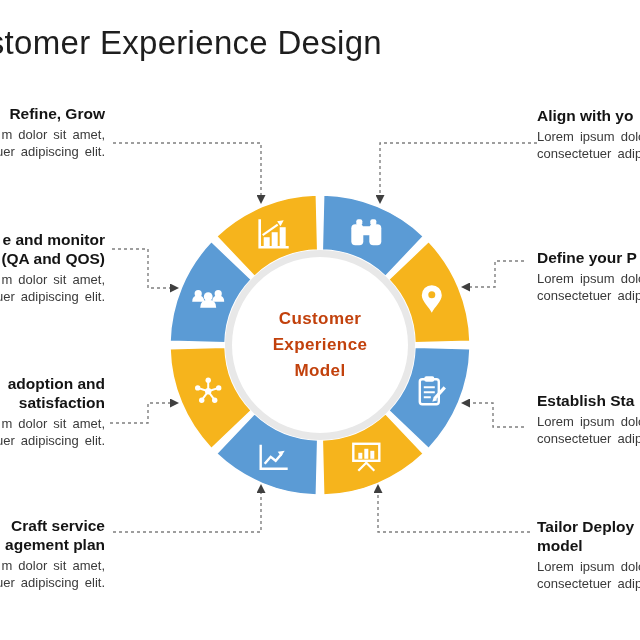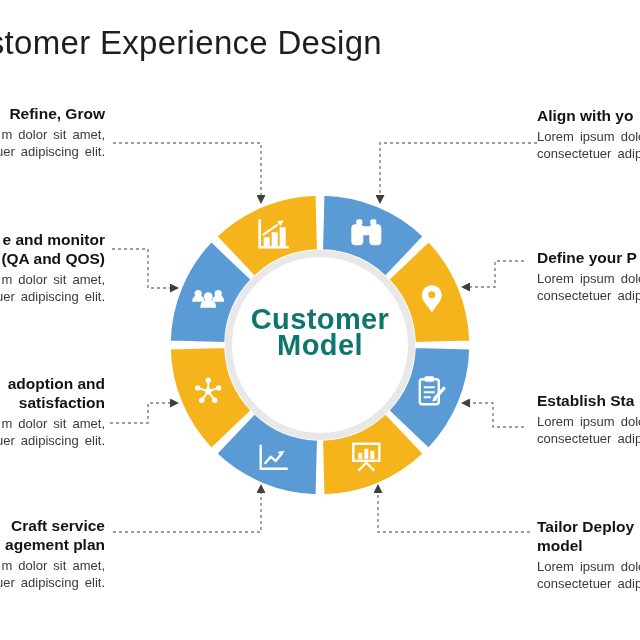--- a/index.html
+++ b/index.html
@@ -2,21 +2,21 @@
 <html><head>
 <meta charset="utf-8">
 <style>
   html,body{margin:0;padding:0;background:#fff;}
   .slide{position:relative;width:640px;height:640px;background:#ffffff;overflow:hidden;
          font-family:"Liberation Sans",sans-serif;}
   .slide-title{position:absolute;top:24px;left:-55px;margin:0;font-size:33px;font-weight:400;
                color:#1e1e1e;letter-spacing:0.3px;white-space:nowrap;}
   #diagram-svg{position:absolute;left:0;top:0;}
   .center-label{position:absolute;left:210px;top:306px;width:220px;text-align:center;
-                font-size:29px;font-weight:bold;color:#0f766e;line-height:26px;letter-spacing:0.4px;}
+                font-size:17px;font-weight:bold;color:#c2410c;line-height:26px;letter-spacing:0.4px;}
   .callout{position:absolute;}
   .callout.left{right:535px;text-align:right;}
   .callout.right{left:537px;text-align:left;}
   .c-title{font-weight:bold;font-size:15.5px;line-height:19px;color:#141414;white-space:nowrap;}
   .c-body{margin-top:3px;font-size:13px;line-height:17px;color:#3a3a3a;white-space:nowrap;word-spacing:2.5px;}
 </style>
 </head>
 <body>
 
 <div class="slide">
@@ -103,20 +103,21 @@
         <path d="M524,261 H495 V287 H463" fill="none" stroke="#7f7f7f" stroke-width="1.4" stroke-dasharray="3,3" marker-end="url(#arr)"></path>
         <path d="M110,423 H148 V403 H177" fill="none" stroke="#7f7f7f" stroke-width="1.4" stroke-dasharray="3,3" marker-end="url(#arr)"></path>
         <path d="M524,427 H493 V403 H463" fill="none" stroke="#7f7f7f" stroke-width="1.4" stroke-dasharray="3,3" marker-end="url(#arr)"></path>
         <path d="M113,532 H261 V486" fill="none" stroke="#7f7f7f" stroke-width="1.4" stroke-dasharray="3,3" marker-end="url(#arr)"></path>
         <path d="M530,532 H378 V486" fill="none" stroke="#7f7f7f" stroke-width="1.4" stroke-dasharray="3,3" marker-end="url(#arr)"></path>
       </g>
     </svg>
 
   <div class="center-label">
     <div>Customer</div>
+    <div>Experience</div>
     <div>Model</div>
   </div>
 
   <div class="callout left" style="top:104px">
     <div class="c-title">
       <div>Refine, Grow</div>
     </div>
     <div class="c-body">
       <div>m dolor sit amet,</div>
       <div>uer adipiscing elit.</div>

